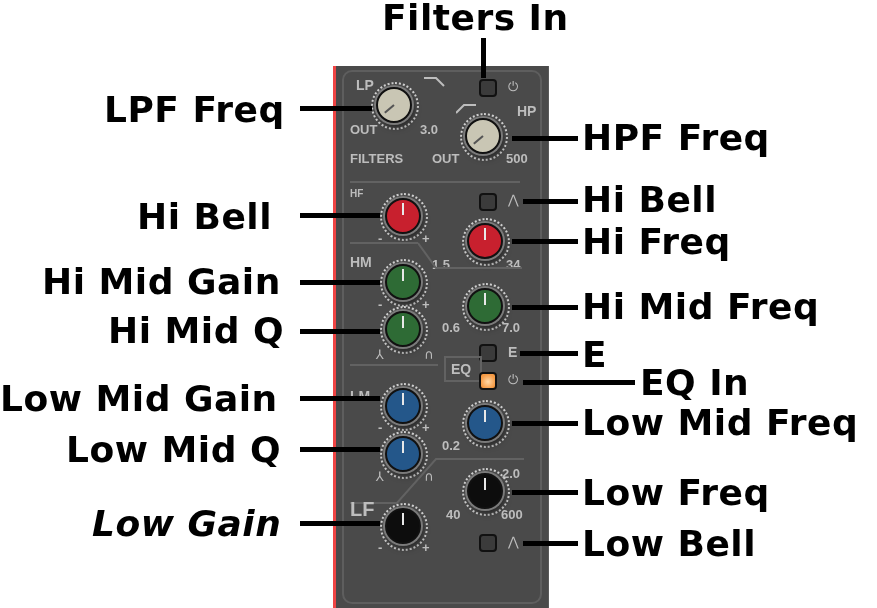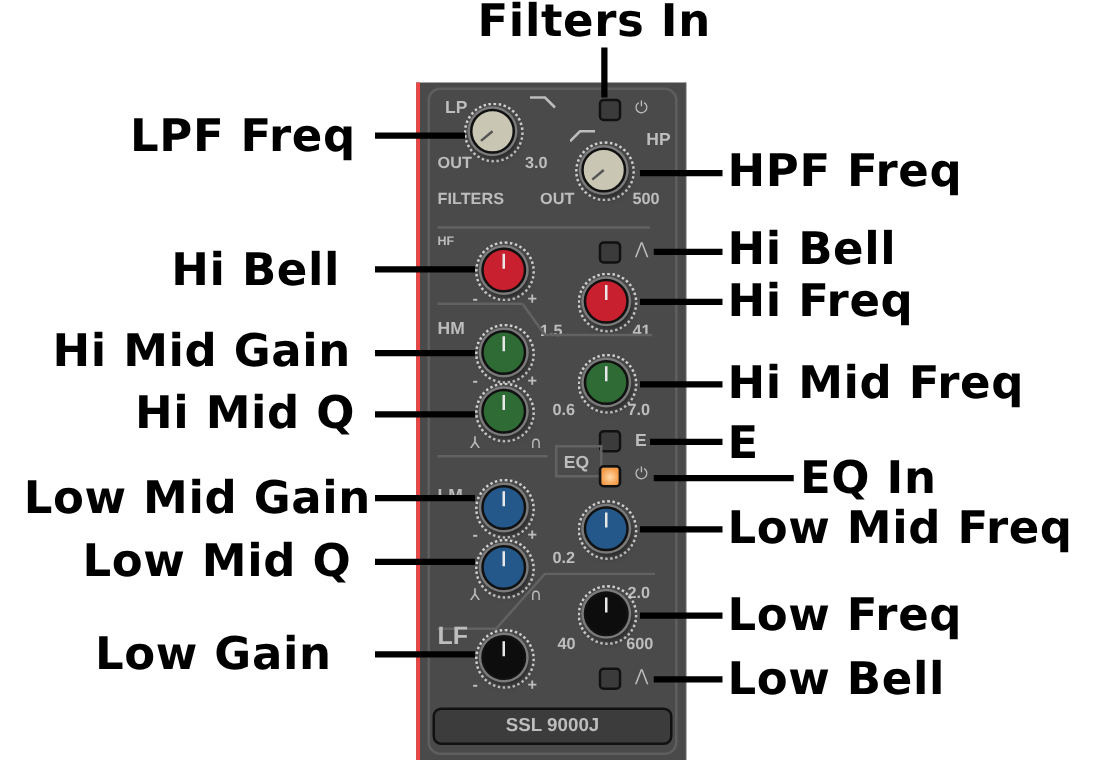--- a/index.html
+++ b/index.html
@@ -62,21 +62,21 @@
   <span class="txt" style="left:86px;top:166px;">+</span>
 
   <div class="sw" style="left:143px;top:127px;"></div>
   <span class="icon" style="left:172px;top:127px;">⋀</span>
 
   <div class="dots" style="left:126px;top:152px;width:44px;height:44px;"></div>
   <div class="knob" style="left:131px;top:157px;width:32px;height:32px;background:#c8202e;">
       <div class="ptr"></div>
     </div>
   <span class="txt" style="left:96px;top:192px;">1.5</span>
-  <span class="txt" style="left:170px;top:192px;">41</span>
+  <span class="txt" style="left:170px;top:192px;">34</span>
 
   <div class="line" style="left:14px;top:176px;width:68px;"></div>
   <svg style="position:absolute;left:82px;top:176px" width="104" height="28">
       <polyline points="0,1 18,26 104,26" fill="none" stroke="#626262" stroke-width="2"></polyline>
     </svg>
 
   <span class="txt" style="left:14px;top:189px;font-size:14px;">HM</span>
   <div class="dots" style="left:44px;top:193px;width:44px;height:44px;"></div>
   <div class="knob" style="left:49px;top:198px;width:32px;height:32px;background:#2e6b35;">
       <div class="ptr"></div>
@@ -144,21 +144,20 @@
   <div class="dots" style="left:44px;top:437px;width:44px;height:44px;"></div>
   <div class="knob" style="left:49px;top:442px;width:32px;height:32px;background:#0d0d0d;">
       <div class="ptr"></div>
     </div>
   <span class="txt" style="left:42px;top:475px;">-</span>
   <span class="txt" style="left:86px;top:475px;">+</span>
 
   <div class="sw" style="left:143px;top:468px;"></div>
   <span class="icon" style="left:172px;top:469px;">⋀</span>
 
-  <div class="nameplate">SSL 9000J</div>
 </div>
 
 <span class="callout" style="left:382px;top:0px;">Filters In</span>
 <div class="vlead" style="left:481px;top:38px;height:40px;"></div>
 
 <span class="callout" style="left:104px;top:92px;">LPF Freq</span>
 <div class="lead" style="left:300px;top:106px;width:72px;"></div>
 
 <span class="callout" style="left:582px;top:120px;">HPF Freq</span>
 <div class="lead" style="left:512px;top:136px;width:66px;"></div>
@@ -180,29 +179,29 @@
 
 <span class="callout" style="left:108px;top:313px;">Hi Mid Q</span>
 <div class="lead" style="left:300px;top:329px;width:80px;"></div>
 
 <span class="callout" style="left:582px;top:337px;">E</span>
 <div class="lead" style="left:520px;top:351px;width:58px;"></div>
 
 <span class="callout" style="left:640px;top:365px;">EQ In</span>
 <div class="lead" style="left:523px;top:380px;width:112px;"></div>
 
-<span class="callout" style="left:0px;top:381px;padding-left:19px;">Low Mid Gain</span>
+<span class="callout" style="left:0px;top:381px;">Low Mid Gain</span>
 <div class="lead" style="left:300px;top:396px;width:80px;"></div>
 
 <span class="callout" style="left:582px;top:405px;">Low Mid Freq</span>
 <div class="lead" style="left:512px;top:421px;width:66px;"></div>
 
 <span class="callout" style="left:66px;top:432px;">Low Mid Q</span>
 <div class="lead" style="left:300px;top:447px;width:80px;"></div>
 
 <span class="callout" style="left:582px;top:475px;text-align:center;">Low Freq</span>
 <div class="lead" style="left:512px;top:490px;width:66px;"></div>
 
-<span class="callout" style="left:76px;top:506px;">Low Gain</span>
+<span class="callout" style="left:92px;top:506px;font-style:italic;">Low Gain</span>
 <div class="lead" style="left:300px;top:521px;width:80px;"></div>
 
 <span class="callout" style="left:582px;top:526px;">Low Bell</span>
 <div class="lead" style="left:523px;top:541px;width:55px;"></div>
 
 </body></html>

